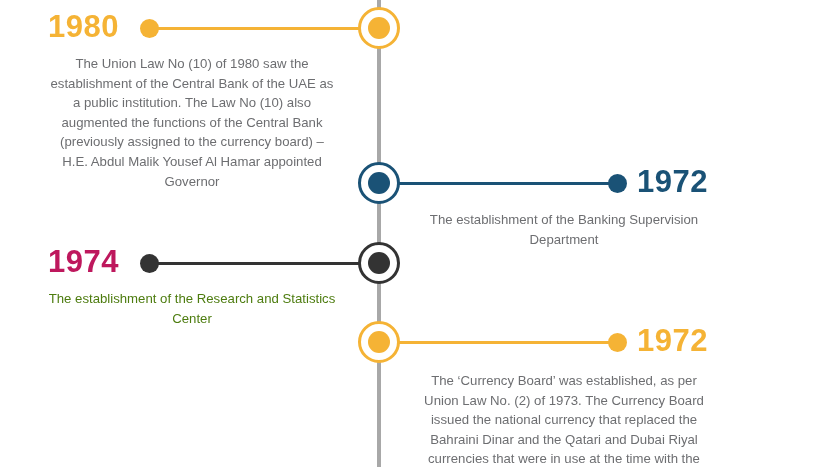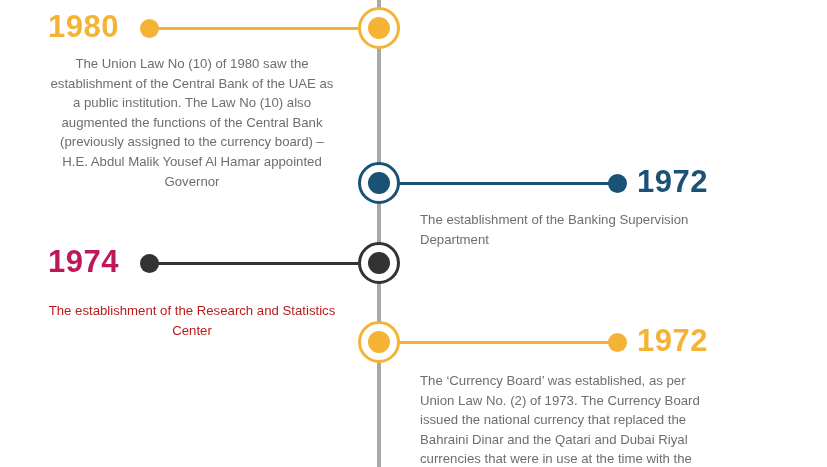--- a/index.html
+++ b/index.html
@@ -100,21 +100,21 @@
   }
 
   
   .side-left .year  { left: 48px; }
   .side-left .desc  { left: 48px; text-align: center; }
   .side-left .connector { left: 148px; right: 448px; }
   .side-left .end-dot   { left: 140px; }
 
   
   .side-right .year { right: 119px; }
-  .side-right .desc { right: 119px; text-align: left; }
+  .side-right .desc { right: 119px; text-align: center; }
   .side-right .connector { left: 379px; right: 209px; }
   .side-right .end-dot   { right: 200px; }
 </style>
 </head>
 <body>
 
 <div id="timeline-root" style="background: rgb(255, 255, 255);">
 
   <div class="spine" style="background: rgb(168, 168, 168);"></div>
 
@@ -138,21 +138,21 @@
     <div class="desc" style="top: 27px; color: rgb(109, 110, 113);">The establishment of the Banking Supervision Department</div>
   </div>
 
   <div class="event side-left" style="top:263px;">
     <div class="connector" style="background: rgb(51, 51, 51);"></div>
     <div class="end-dot" style="background: rgb(51, 51, 51);"></div>
     <div class="ring" style="border-color: rgb(51, 51, 51);">
       <div class="core" style="background: rgb(51, 51, 51);"></div>
     </div>
     <div class="year" style="color: #be185d;">1974</div>
-    <div class="desc" style="top: 26px; color: #b91c1c; margin-top: 12px;">The establishment of the Research and Statistics Center</div>
+    <div class="desc" style="top: 26px; color: #4d7c0f;">The establishment of the Research and Statistics Center</div>
   </div>
 
   <div class="event side-right" style="top:342px;">
     <div class="connector" style="background: rgb(245, 179, 53);"></div>
     <div class="end-dot" style="background: rgb(245, 179, 53);"></div>
     <div class="ring" style="border-color: rgb(245, 179, 53);">
       <div class="core" style="background: rgb(245, 179, 53);"></div>
     </div>
     <div class="year" style="color: rgb(245, 179, 53);">1972</div>
     <div class="desc" style="top: 29px; color: rgb(109, 110, 113);">The ‘Currency Board’ was established, as per Union Law No. (2) of 1973. The Currency Board issued the national currency that replaced the Bahraini Dinar and the Qatari and Dubai Riyal currencies that were in use at the time with the UAE Dirham</div>

